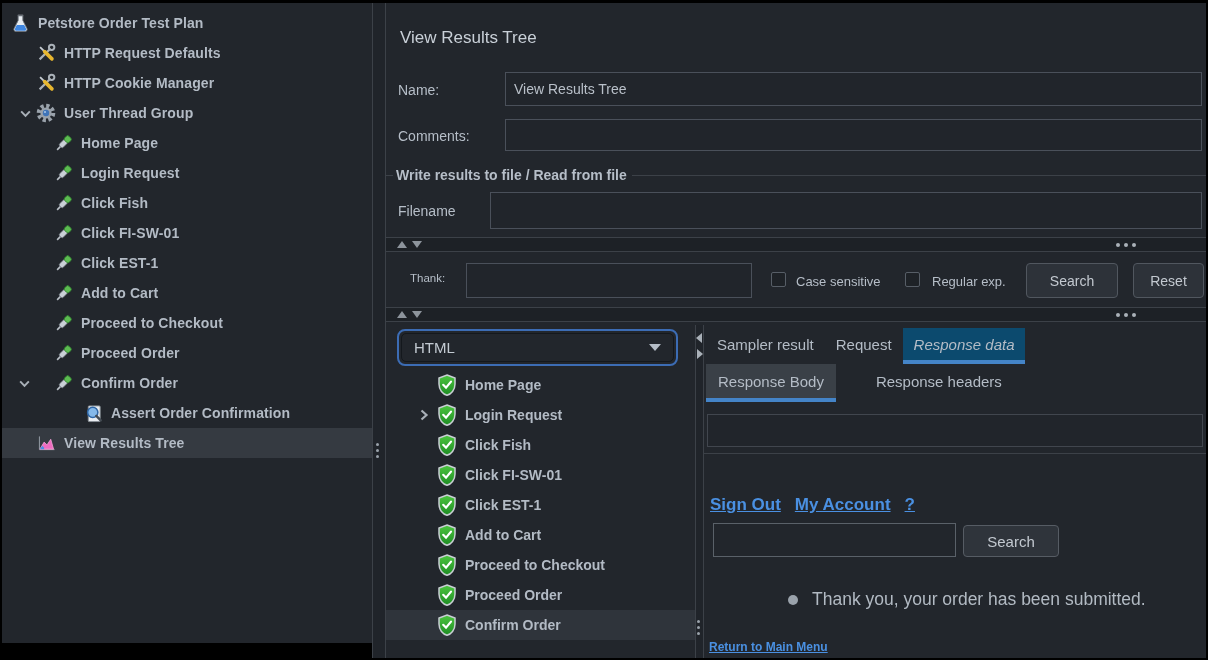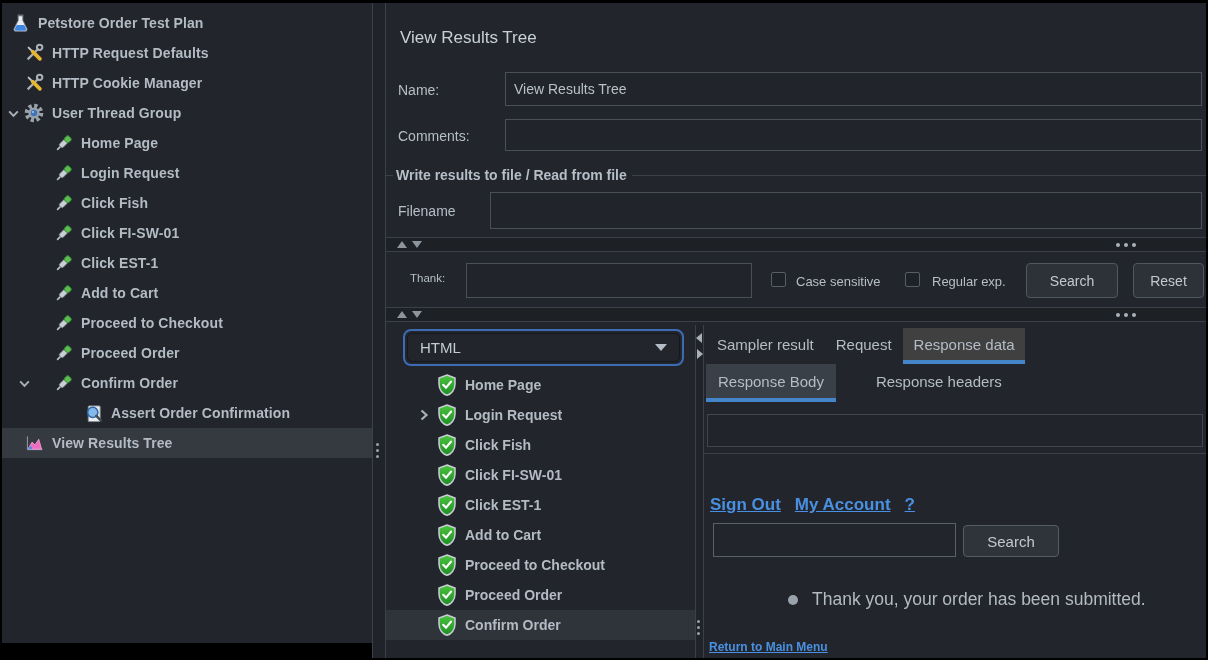--- a/index.html
+++ b/index.html
@@ -5,21 +5,21 @@
   html,body{margin:0;padding:0;background:#0b0d10;}
   *{box-sizing:border-box;font-family:"Liberation Sans",sans-serif;}
   .window{position:relative;width:1208px;height:660px;background:#000;overflow:hidden;}
   .pane{position:absolute;background:#22262c;}
 
   
   .left-panel{left:2px;top:3px;width:370px;height:640px;padding-top:5px;}
   .tp-row{height:30px;display:flex;align-items:center;color:#b3bbc5;font-size:14px;font-weight:600;letter-spacing:.1px;white-space:nowrap;}
   .tp-row.selected{background:#353a41;}
   .lvl0{padding-left:6px;}
-  .lvl1{padding-left:2px;}
+  .lvl1{padding-left:14px;}
   .lvl2{padding-left:31px;}
   .lvl3{padding-left:61px;}
   .exp-slot{width:18px;display:flex;align-items:center;justify-content:center;flex:0 0 18px;}
   .icon-cell{width:24px;display:flex;align-items:center;justify-content:center;flex:0 0 24px;margin-right:6px;}
   .vgrip{position:absolute;display:flex;flex-direction:column;gap:3px;align-items:center;}
   .vgrip i{width:3px;height:3px;border-radius:50%;background:#9aa2ab;}
 
   
   .v-split{left:372px;top:3px;width:14px;height:655px;background:#20242a;border-left:1px solid #3c4148;border-right:1px solid #3c4148;}
   .h-split{position:absolute;left:0;width:820px;height:15px;background:#1d2126;border-top:1px solid #3c4148;border-bottom:1px solid #3c4148;display:flex;align-items:center;}
@@ -44,33 +44,33 @@
   .cbx{position:absolute;width:15px;height:15px;border:1.5px solid #575e67;border-radius:2px;background:#1e2227;}
   .cb-label{position:absolute;font-size:13px;color:#b6bec8;}
   .btn{position:absolute;background:#2d3239;border:1px solid #51575f;border-radius:4px;color:#c3c9d0;font-size:14px;display:flex;align-items:center;justify-content:center;cursor:default;}
 
   
   .bottom{position:absolute;left:0;top:322px;width:820px;bottom:0;}
   .sub-left{position:absolute;left:0;top:0;width:309px;height:100%;}
   .sub-vdiv{position:absolute;left:309px;top:0;width:9px;height:100%;background:#20242a;border-left:1px solid #3c4148;border-right:1px solid #3c4148;}
   .sub-right{position:absolute;left:318px;top:0;right:0;height:100%;}
 
-  .combo-ring{position:absolute;left:17px;top:4px;width:281px;height:37px;border:2px solid #3c6cb4;border-radius:8px;padding:2px;}
+  .combo-ring{position:absolute;left:11px;top:4px;width:281px;height:37px;border:2px solid #3c6cb4;border-radius:8px;padding:2px;}
   .combo{width:100%;height:100%;border:1px solid #14181d;border-radius:5px;background:#22262c;display:flex;align-items:center;padding:0 12px;color:#c3cad2;font-size:15px;}
   .combo-arrow{margin-left:auto;width:0;height:0;border-left:6px solid transparent;border-right:6px solid transparent;border-top:7px solid #b4bcc6;}
 
   .rtree{position:absolute;left:0;top:45px;width:100%;}
   .rt-row{height:30px;display:flex;align-items:center;padding-left:30px;color:#b3bbc5;font-size:14px;font-weight:600;white-space:nowrap;}
   .rt-row.selected{background:#2f343b;}
   .rt-exp{width:16px;flex:0 0 16px;display:flex;align-items:center;justify-content:center;margin-right:4px;}
   .rt-icon{width:22px;flex:0 0 22px;display:flex;align-items:center;justify-content:center;margin-right:7px;}
 
   .tabs{position:absolute;left:2px;top:3px;height:36px;display:flex;}
   .tab{padding:0 11px;display:flex;align-items:center;color:#b4bcc6;font-size:15px;border-bottom:4px solid transparent;}
-  .tab.active{background:#404040;border-bottom-color:#4484c8;}
+  .tab.active{background:#0c4a6e;border-bottom-color:#4484c8;font-style:italic;}
   .subtabs{position:absolute;left:2px;top:39px;height:38px;display:flex;gap:28px;}
   .subtab{padding:0 12px;display:flex;align-items:center;color:#b4bcc6;font-size:15px;border-bottom:4px solid transparent;}
   .subtab.active{background:#3a4047;border-bottom-color:#4484c8;}
   .resp-field{position:absolute;left:3px;top:89px;right:3px;height:33px;background:#21252b;border:1px solid #41464e;}
   .resp-divider{position:absolute;left:0;top:128px;right:0;height:1px;background:#3c4148;}
 
   .render-links{position:absolute;left:6px;top:170px;display:flex;gap:14px;}
   .rlink{color:#4a90e2;font-size:17px;font-weight:600;text-decoration:underline;white-space:nowrap;}
   .r-search-input{position:absolute;left:9px;top:198px;width:243px;height:34px;background:transparent;border:1px solid #5a6169;color:#c3c9d0;font-size:14px;padding:0 8px;outline:none;}
   .r-search-btn{left:259px;top:200px;width:96px;height:32px;font-size:15px;background:#2f343b;border-color:#565c64;}

